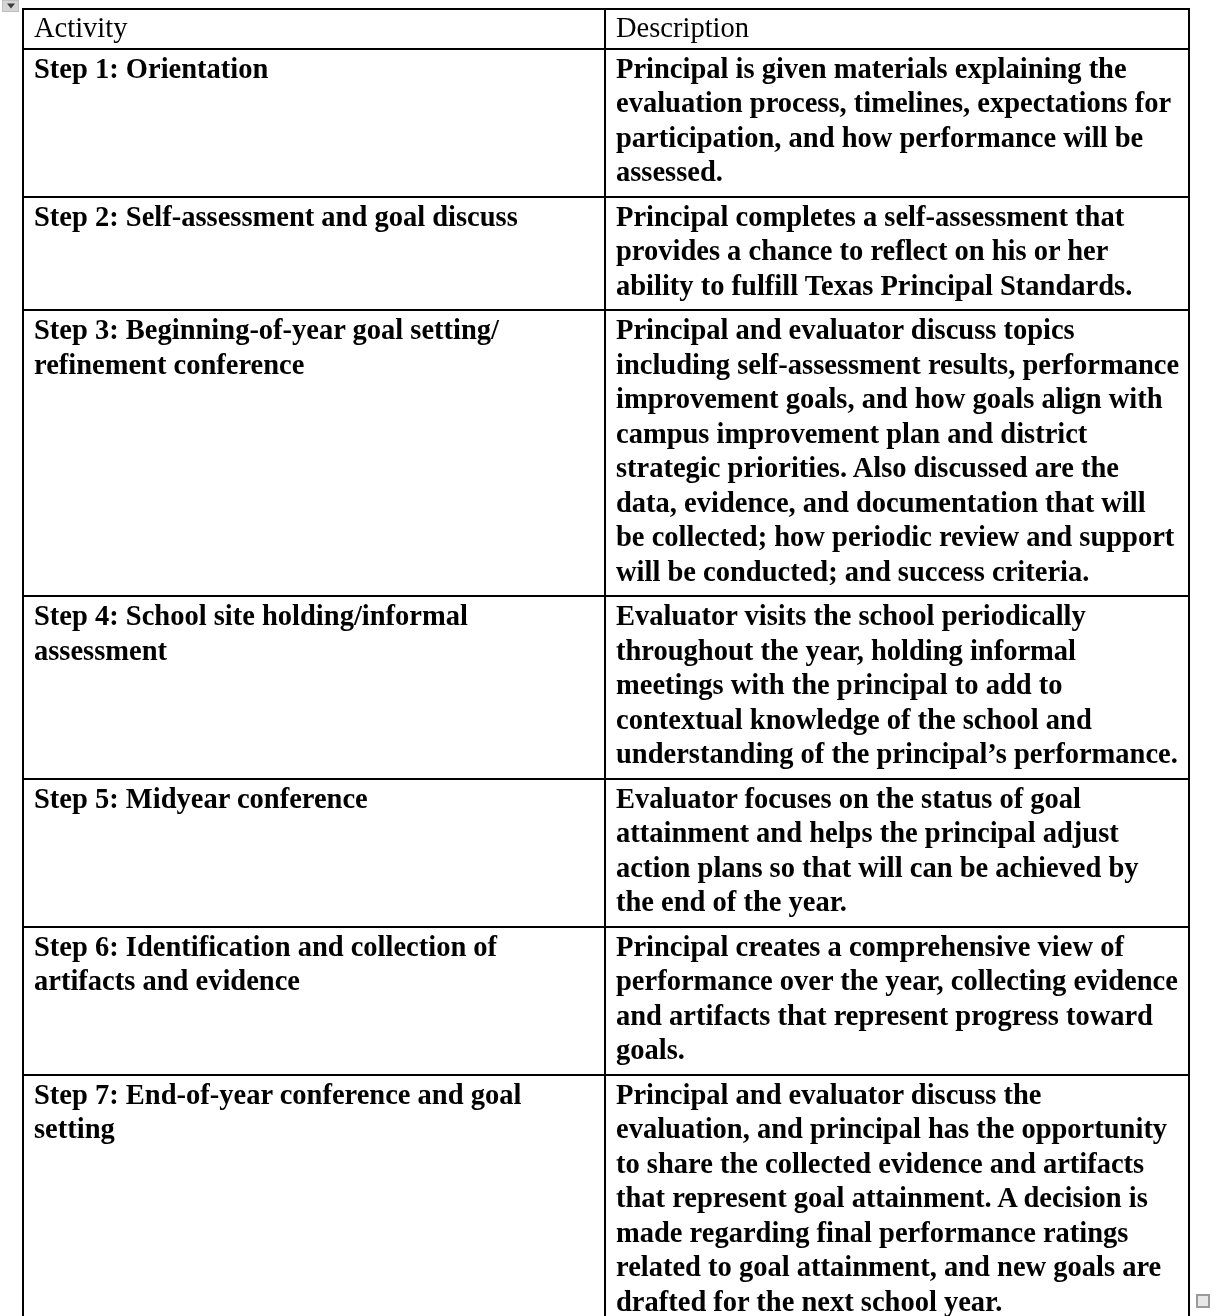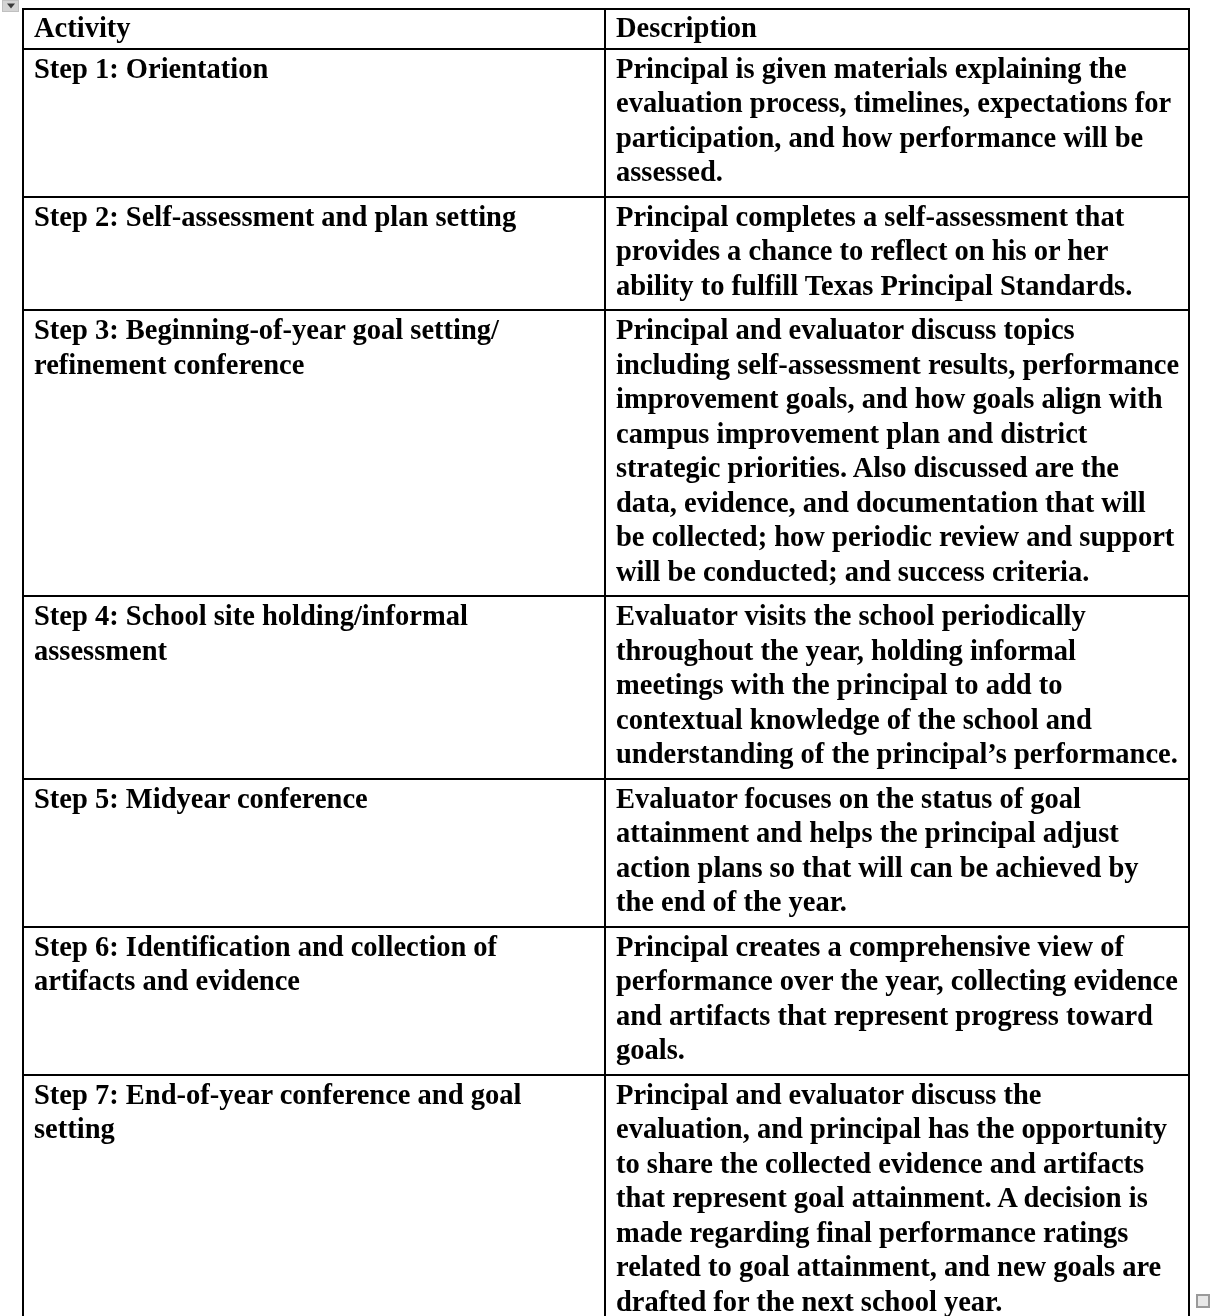--- a/index.html
+++ b/index.html
@@ -72,21 +72,21 @@
     border: 2px solid #000000;
     vertical-align: top;
     padding: 2px 8px 6px 10px;
     font-size: 28.5px;
     line-height: 34.5px;
     text-align: left;
     font-weight: bold;
   }
 
   table.doc-table thead th {
-    font-weight: bold;
+    font-weight: normal;
     padding-top: 1px;
     padding-bottom: 2px;
   }
 
   .cell-text {
     display: block;
     white-space: pre-wrap;
   }
 </style>
 </head>
@@ -116,21 +116,21 @@
       <tr>
         <td>
           <span class="cell-text">Step 1: Orientation</span>
         </td>
         <td>
           <span class="cell-text">Principal is given materials explaining the evaluation process, timelines, expectations for participation, and how performance will be assessed.</span>
         </td>
       </tr>
       <tr>
         <td>
-          <span class="cell-text">Step 2: Self-assessment and plan setting</span>
+          <span class="cell-text">Step 2: Self-assessment and goal discuss</span>
         </td>
         <td>
           <span class="cell-text">Principal completes a self-assessment that provides a chance to reflect on his or her ability to fulfill Texas Principal Standards.</span>
         </td>
       </tr>
       <tr>
         <td>
           <span class="cell-text">Step 3: Beginning-of-year goal setting/ refinement conference</span>
         </td>
         <td>

